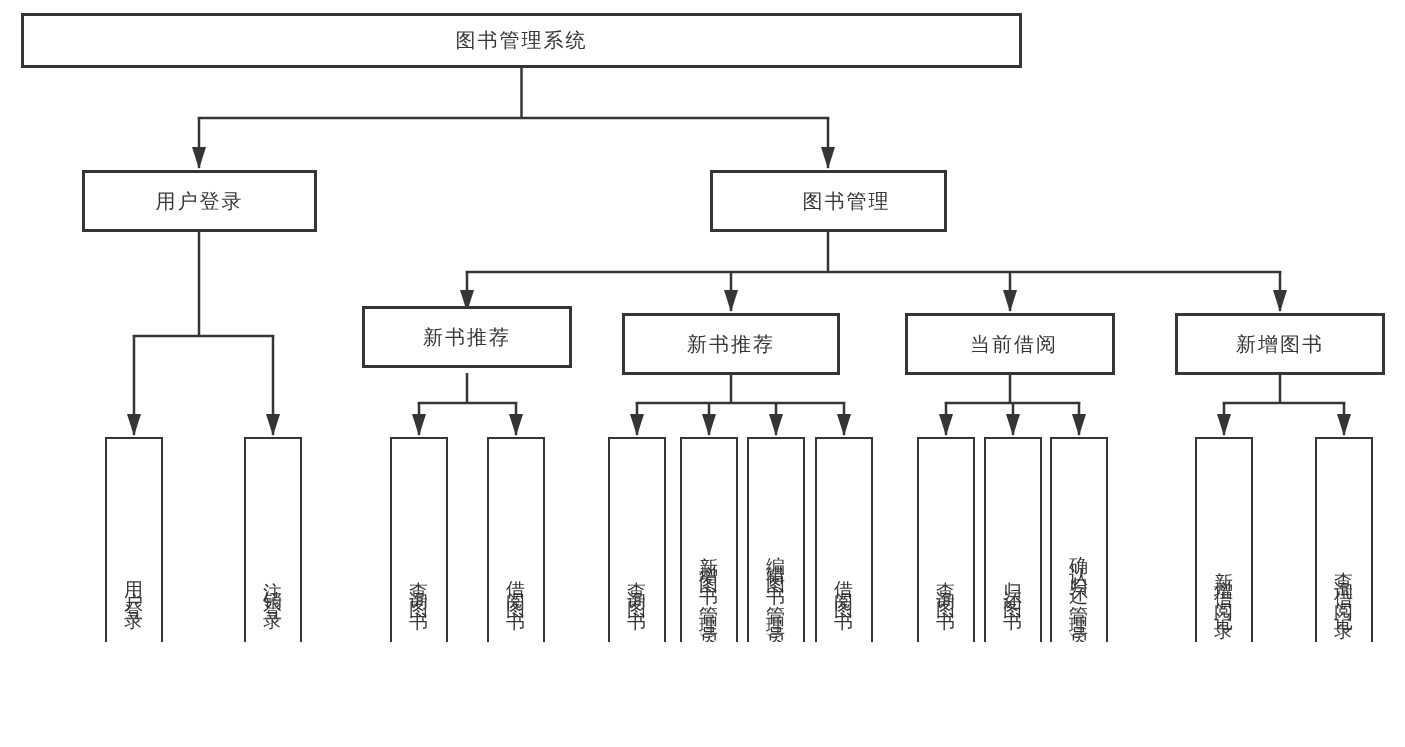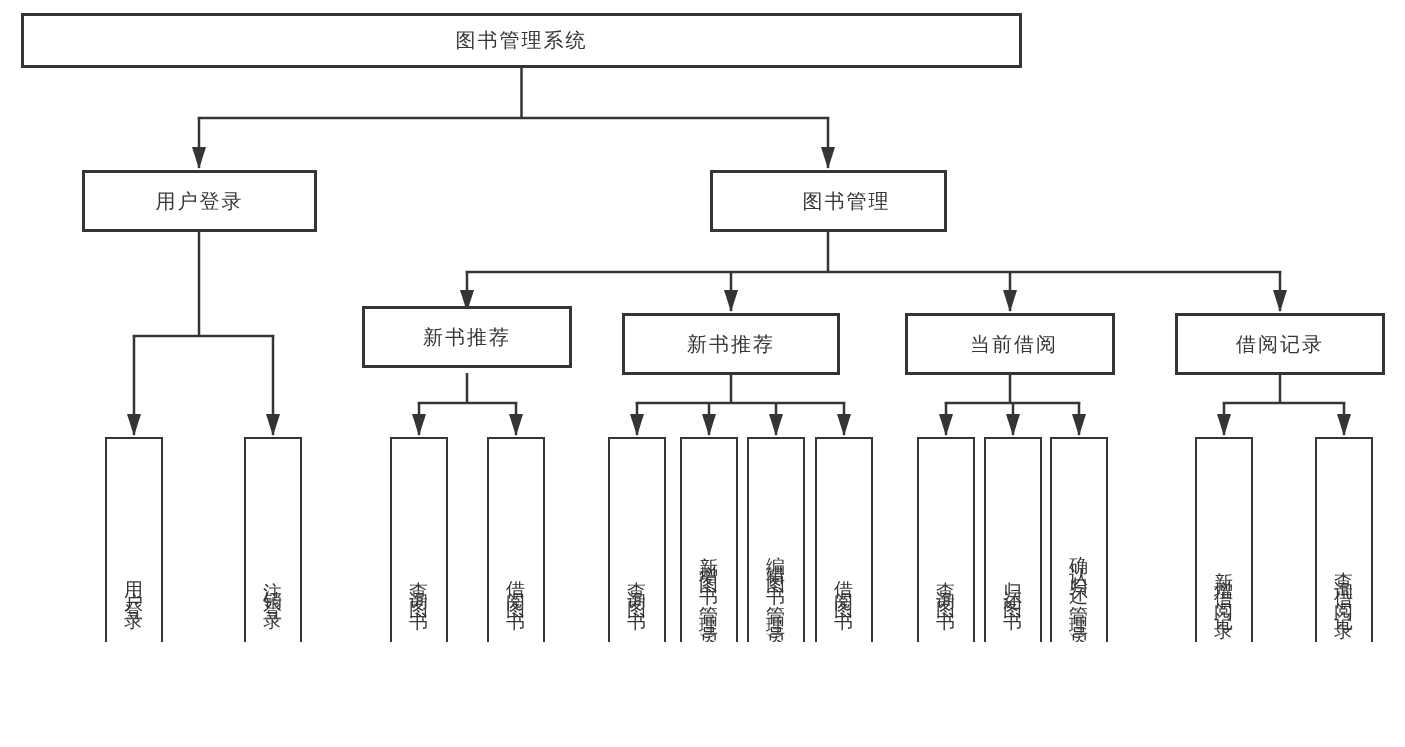--- a/index.html
+++ b/index.html
@@ -144,21 +144,21 @@
   <div class="node hnode" style="left:362px; top:306px; width:210px; height:62px;">
     <span>新书推荐</span>
   </div>
   <div class="node hnode" style="left:622px; top:313px; width:218px; height:62px;">
     <span>新书推荐</span>
   </div>
   <div class="node hnode" style="left:905px; top:313px; width:210px; height:62px;padding-left:8px;">
     <span>当前借阅</span>
   </div>
   <div class="node hnode" style="left:1175px; top:313px; width:210px; height:62px;">
-    <span>借阅记录</span>
+    <span>新增图书</span>
   </div>
 
   <div class="node vnode" style="left:105px; top:437px; width:58px; height:297px;">
     <span class="vlabel">用户登录</span>
   </div>
   <div class="node vnode" style="left:244px; top:437px; width:58px; height:297px;">
     <span class="vlabel">注销登录</span>
   </div>
 
   <div class="node vnode" style="left:390px; top:437px; width:58px; height:297px;">

